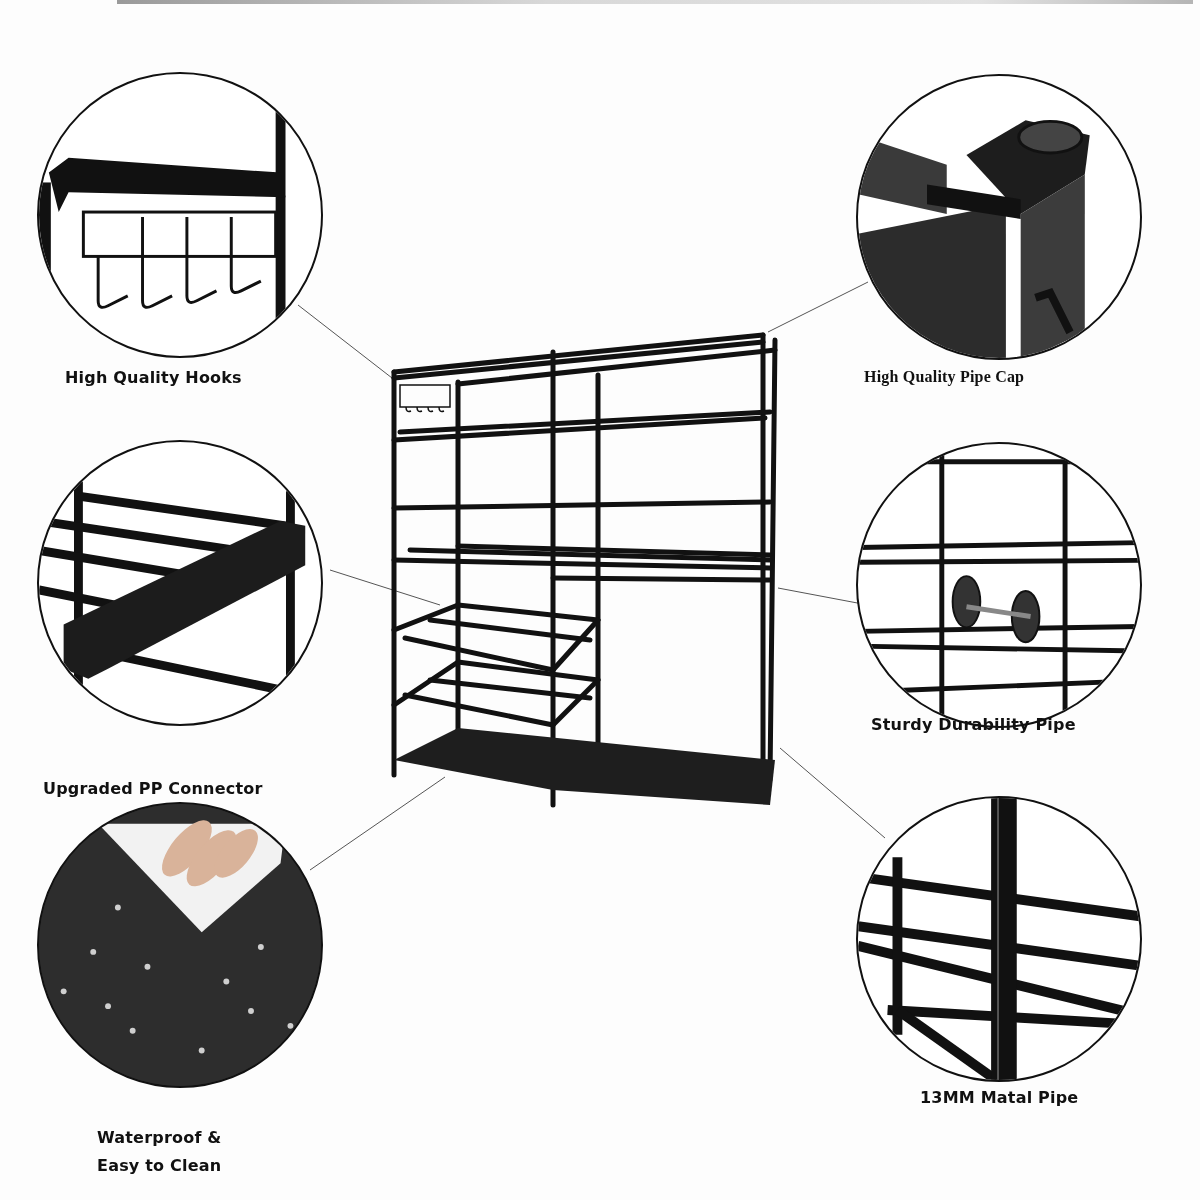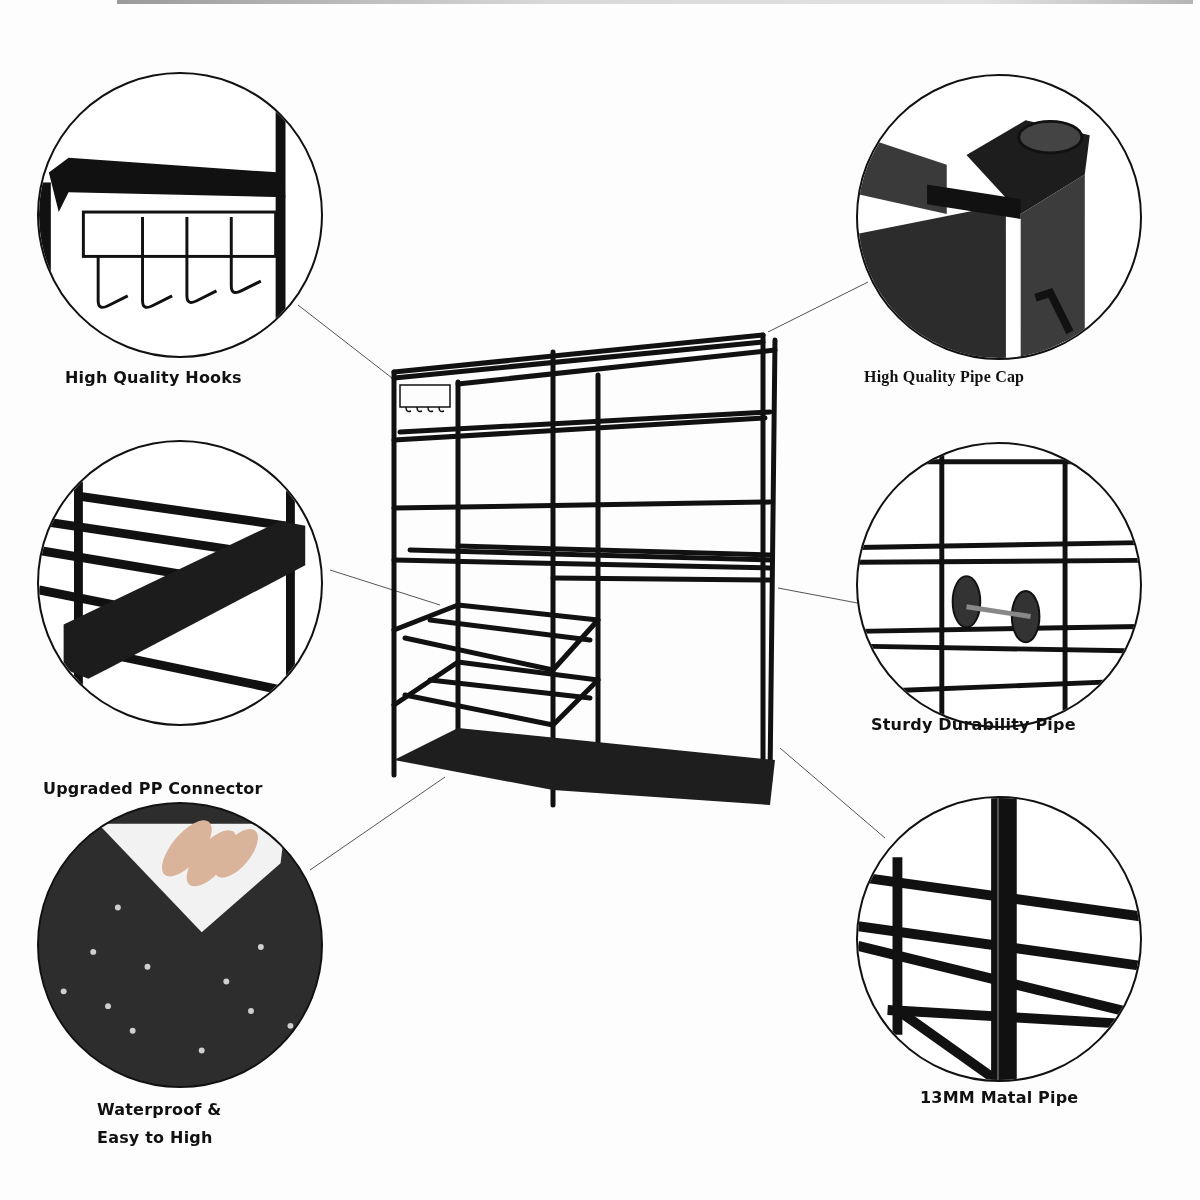--- a/index.html
+++ b/index.html
@@ -1,21 +1,21 @@
 <!DOCTYPE html>
 <html><head>
 <meta charset="utf-8">
 <style>
   html,body{margin:0;padding:0;background:#fdfdfd;}
   body{width:1200px;height:1200px;position:relative;overflow:hidden;font-family:"DejaVu Sans","Liberation Sans",sans-serif;}
   .topbar{position:absolute;left:117px;top:0;width:1076px;height:4px;background:linear-gradient(90deg,#9a9a9a,#d8d8d8 40%,#e3e3e3 80%,#b5b5b5);}
   .circle{position:absolute;width:286px;height:286px;border-radius:50%;border:2px solid #111;overflow:hidden;background:#fff;box-sizing:border-box;}
   .circle svg{width:100%;height:100%;display:block;}
   .label{position:absolute;font-weight:bold;font-size:16px;color:#111;white-space:nowrap;letter-spacing:0.2px;}
-  .label.ml{white-space:normal;line-height:28px;}
+  .label.ml{white-space:normal;line-height:28px;margin-top:28px;}
   .leaders{position:absolute;left:0;top:0;width:1200px;height:1200px;pointer-events:none;}
   .shelf{position:absolute;left:370px;top:320px;width:450px;height:500px;}
 </style>
 </head>
 <body>
 
 <div class="topbar"></div>
 
 <svg class="leaders">
   <line x1="298" y1="305" x2="392" y2="378" stroke="#555" stroke-width="1"></line>
@@ -158,21 +158,21 @@
       <circle cx="215" cy="210" r="3"></circle>
         <circle cx="165" cy="250" r="3"></circle>
         <circle cx="225" cy="145" r="3"></circle>
       <circle cx="95" cy="230" r="3"></circle>
         <circle cx="255" cy="225" r="3"></circle>
     </g>
   </svg>
 </div>
 <div class="label ml" style="left:97px;top:1096px;">
   <div>Waterproof &amp;</div>
-  <div>Easy to High</div>
+  <div>Easy to Clean</div>
 </div>
 
 <div class="circle" style="left:856px;top:796px;">
   <svg viewBox="0 0 286 286">
     <g stroke="#111" stroke-width="10" fill="none">
       <line x1="0" y1="80" x2="286" y2="120"></line>
       <line x1="0" y1="130" x2="286" y2="170"></line>
       <line x1="0" y1="150" x2="286" y2="220"></line>
       <line x1="30" y1="215" x2="286" y2="230"></line>
       <line x1="40" y1="60" x2="40" y2="240"></line>

